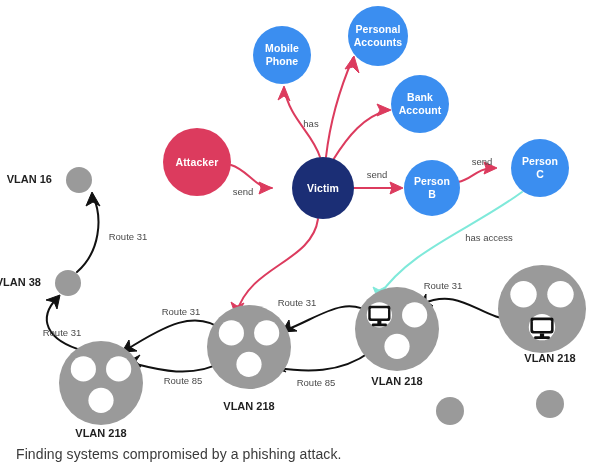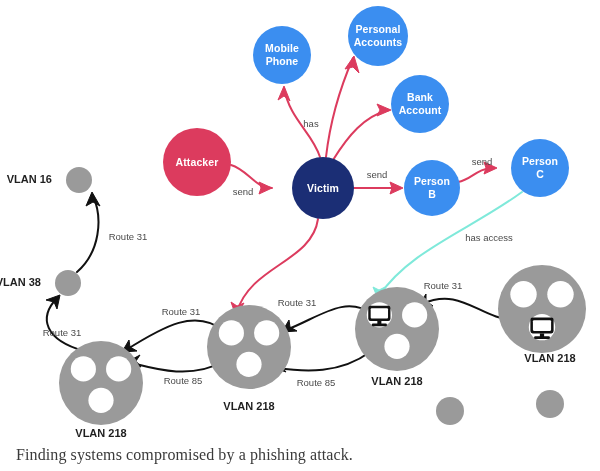--- a/index.html
+++ b/index.html
@@ -72,22 +72,22 @@
   .edge-black {
     fill: none;
     stroke: #111111;
     stroke-width: 2;
     stroke-linecap: round;
   }
   .caption {
     position: absolute;
     left: 8px;
     top: 446px;
-    font-family: Liberation Serif, serif;
-    font-size: 16px;
+    font-family: Liberation Sans, sans-serif;
+    font-size: 14px;
     color: #3a3a3a;
     letter-spacing: 0.1px;
     white-space: nowrap;
     padding-left: 8px;
   }
 </style>
 </head>
 <body>
 
 <div id="diagram-root">

